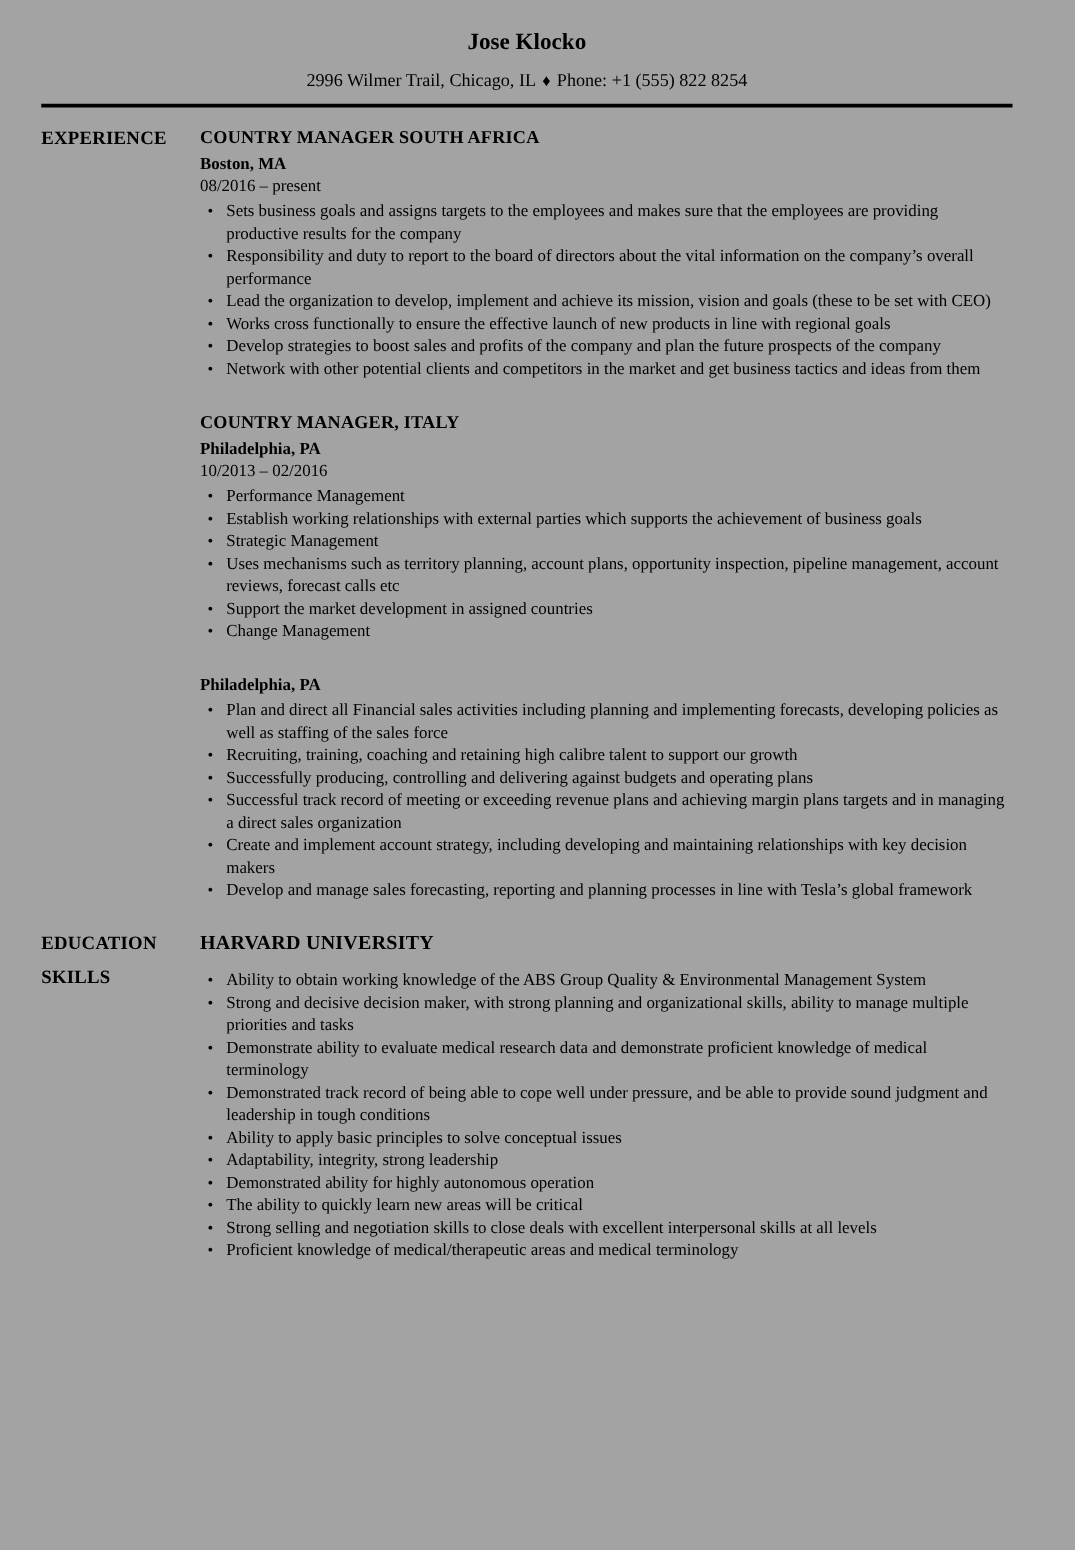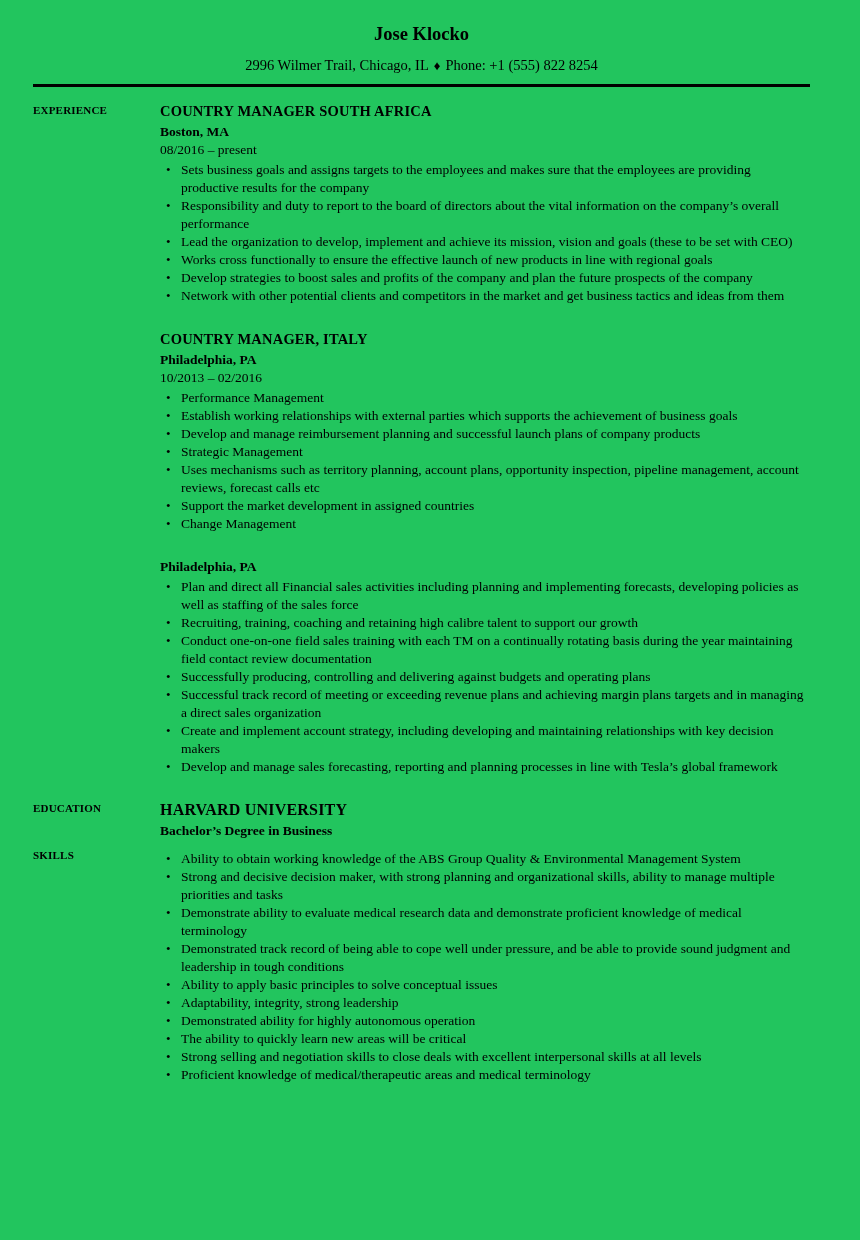--- a/index.html
+++ b/index.html
@@ -4,21 +4,21 @@
 <style>
   * { margin: 0; padding: 0; box-sizing: border-box; }
   html, body {
     background: #ffffff;
     font-family: "Liberation Serif", "DejaVu Serif", serif;
     color: #000000;
   }
   .page {
     width: 860px;
     height: 1240px;
-    background: #22c55e;
+    background: #a3a3a3;
     padding: 22px 50px 0 33px;
     overflow: hidden;
   }
   
   .hdr { text-align: center; }
   .hdr-name {
     font-size: 18.5px;
     font-weight: bold;
     line-height: 24px;
   }
@@ -35,21 +35,21 @@
     border-top: 3px solid #000000;
     height: 0;
   }
   
   .section {
     display: grid;
     grid-template-columns: 127px 1fr;
     margin-top: 15px;
   }
   .section-label {
-    font-size: 11px;
+    font-size: 15px;
     font-weight: bold;
     letter-spacing: 0.2px;
     padding-top: 2px;
   }
   .section-content { min-width: 0; }
   
   .job { margin-bottom: 25px; }
   .job:last-child { margin-bottom: 0; }
   .job-title {
     font-size: 14.5px;
@@ -143,59 +143,56 @@
         <div class="job">
           <div class="job-title">COUNTRY MANAGER, ITALY</div>
           <div class="job-location">Philadelphia, PA</div>
           <div class="job-dates">10/2013 – 02/2016</div>
           <ul class="bullets">
 
               <li>Performance Management</li>
 
               <li>Establish working relationships with external parties which supports the achievement of business goals</li>
 
-              <li>Develop and manage reimbursement planning and successful launch plans of company products</li>
 
               <li>Strategic Management</li>
 
               <li>Uses mechanisms such as territory planning, account plans, opportunity inspection, pipeline management, account reviews, forecast calls etc</li>
 
               <li>Support the market development in assigned countries</li>
 
               <li>Change Management</li>
             </ul>
         </div>
 
         <div class="job">
           <div class="job-location">Philadelphia, PA</div>
           <ul class="bullets">
 
               <li>Plan and direct all Financial sales activities including planning and implementing forecasts, developing policies as well as staffing of the sales force</li>
 
               <li>Recruiting, training, coaching and retaining high calibre talent to support our growth</li>
 
-              <li>Conduct one-on-one field sales training with each TM on a continually rotating basis during the year maintaining field contact review documentation</li>
 
               <li>Successfully producing, controlling and delivering against budgets and operating plans</li>
 
               <li>Successful track record of meeting or exceeding revenue plans and achieving margin plans targets and in managing a direct sales organization</li>
 
               <li>Create and implement account strategy, including developing and maintaining relationships with key decision makers</li>
 
               <li>Develop and manage sales forecasting, reporting and planning processes in line with Tesla’s global framework</li>
             </ul>
         </div>
       </div>
   </section>
 
   <section class="section section-education">
     <div class="section-label">EDUCATION</div>
     <div class="section-content">
       <div class="edu-school">HARVARD UNIVERSITY</div>
-      <div class="edu-degree">Bachelor’s Degree in Business</div>
     </div>
   </section>
 
   <section class="section section-skills">
     <div class="section-label">SKILLS</div>
     <div class="section-content">
       <ul class="bullets">
 
           <li>Ability to obtain working knowledge of the ABS Group Quality &amp; Environmental Management System</li>
 

